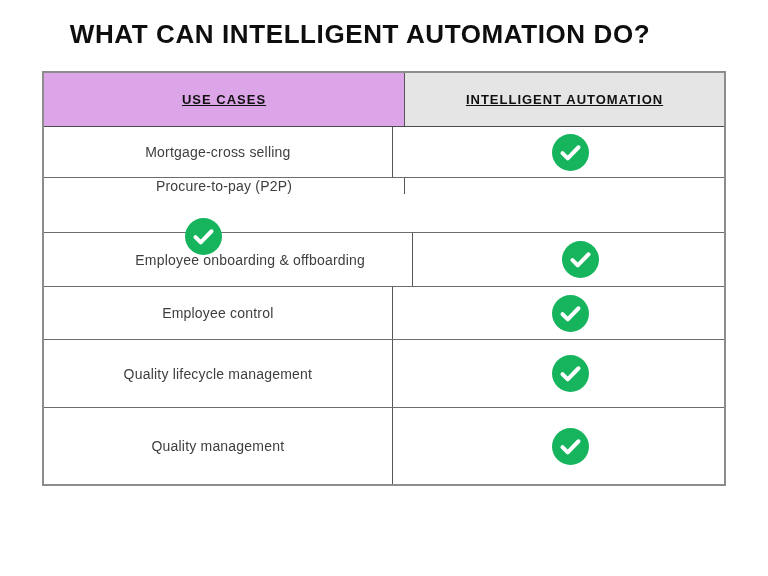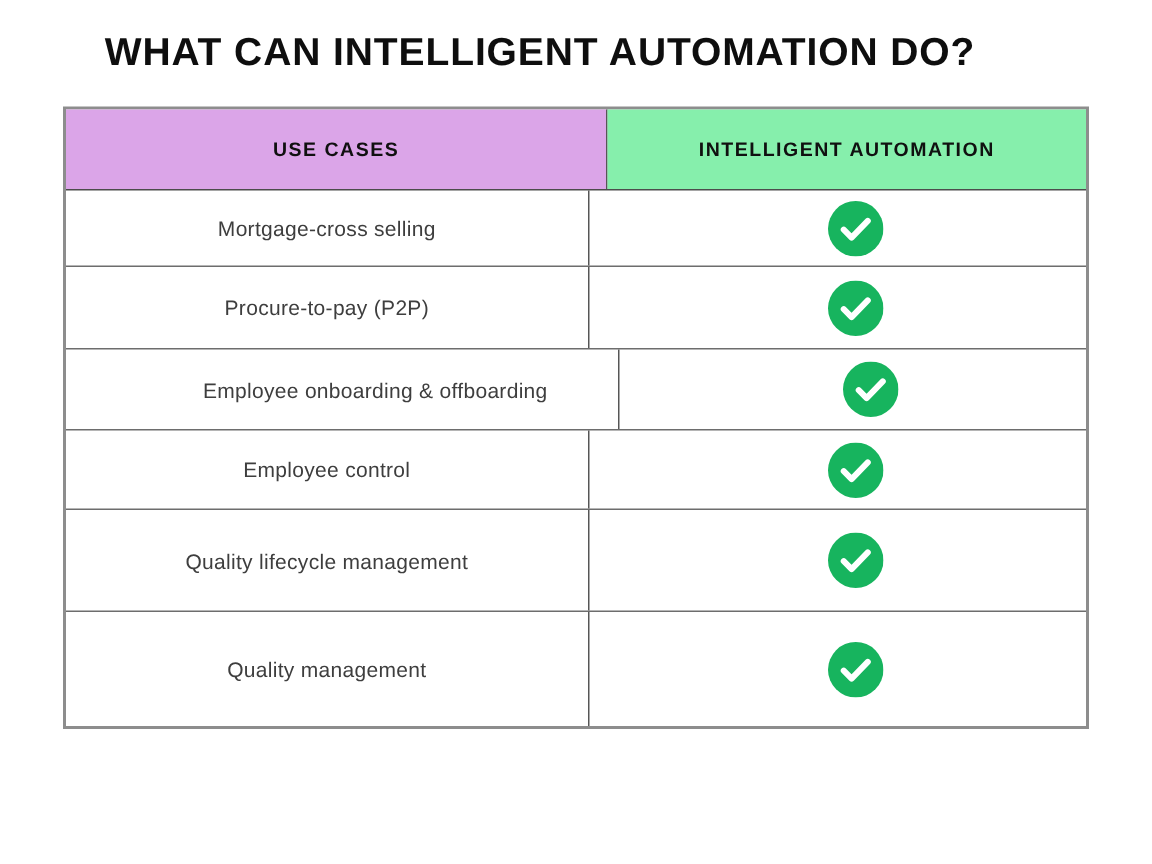--- a/index.html
+++ b/index.html
@@ -29,28 +29,29 @@
     background: #ffffff;
   }
 
   .hrow { display: flex; height: 54px; border-bottom: 1px solid #4c4c4c; }
   .hcell {
     display: flex; align-items: center; justify-content: center;
     font-size: 13px; font-weight: 700;
     letter-spacing: 1px;
     color: #101010;
     text-transform: uppercase;
+    text-decoration: underline;
   }
   .hcell.usecases   { width: 53.1%; background: #dba5e8; border-right: 1px solid #565656; }
-  .hcell.automation { width: 46.9%; background: #86efac; }
+  .hcell.automation { width: 46.9%; background: #e5e5e5; }
 
   .trow { display: flex; border-bottom: 1px solid #6d6d6d; gap: 24px; }
   .trow:last-child { border-bottom: none; }
   .trow.r1 { height: 51px; }
-  .trow.r2 { height: 55px; }
+  .trow.r2 { height: 55px; flex-direction: column; }
   .trow.r3 { height: 54px; padding-left: 44px; }
   .trow.r4 { height: 53px; }
   .trow.r5 { height: 68px; }
   .trow.r6 { height: 76px; }
 
   .cell {
     display: flex; align-items: center; justify-content: center;
   }
   .cell.label {
     width: 53.1%;

